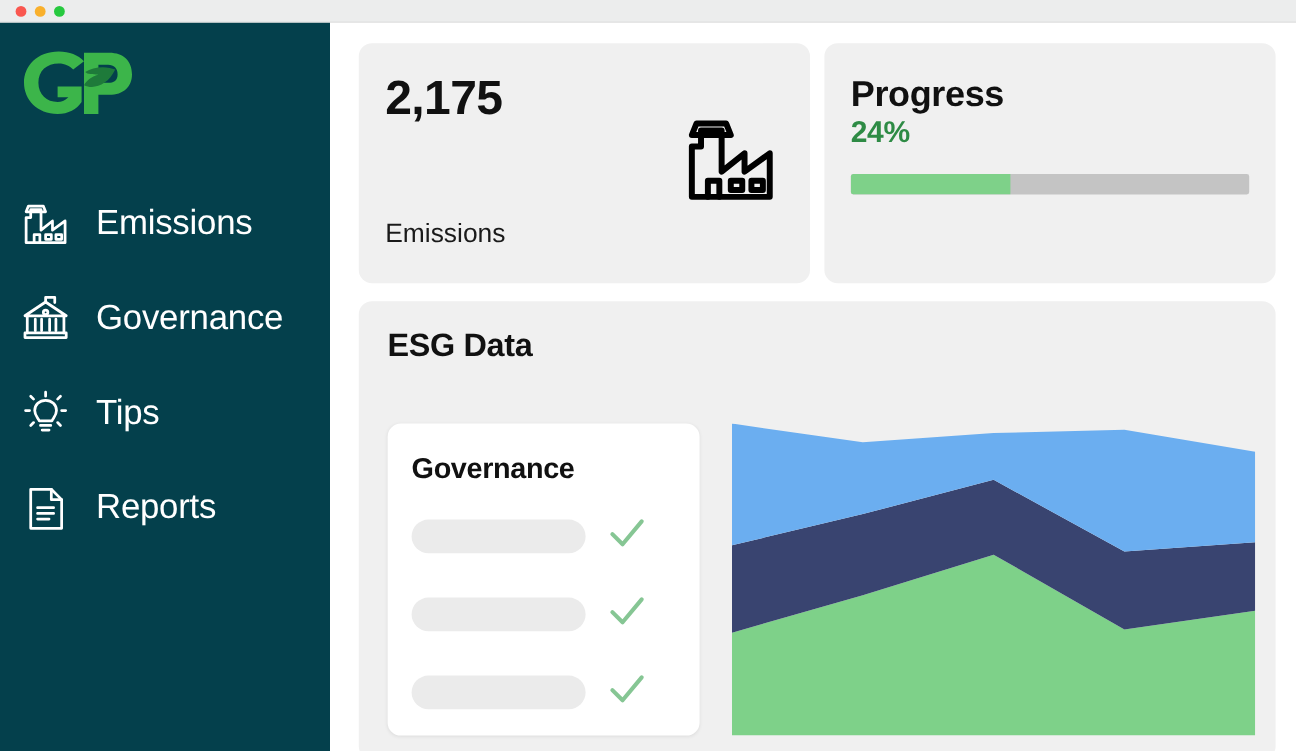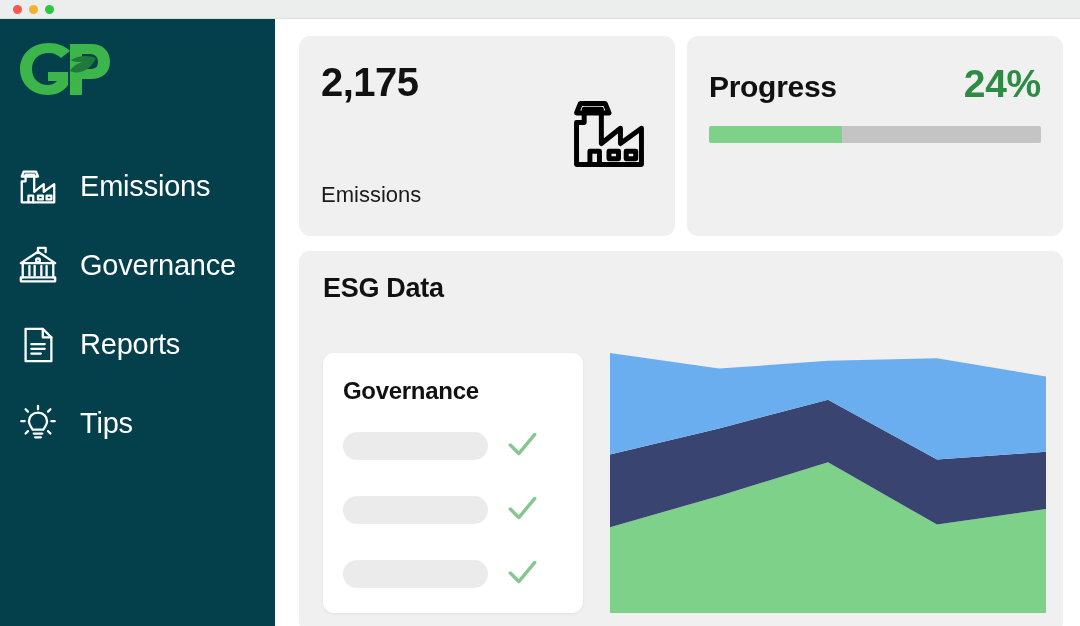--- a/index.html
+++ b/index.html
@@ -86,24 +86,24 @@
   .kpi-label {
     position: absolute; left: 22px; bottom: 28px;
     font-size: 22px; color: #1a1a1a;
   }
   .kpi-icon {
     position: absolute; right: 24px; top: 50%;
     transform: translateY(-50%);
   }
 
   .progress-head {
-    display: flex; align-items: baseline; justify-content: space-between;
+    display: flex; align-items: baseline; justify-content: space-between; flex-direction: column;
   }
   .progress-title { font-size: 30px; font-weight: 700; color: #111111; letter-spacing: -0.3px; }
-  .progress-pct   { font-size: 39px; font-weight: 700; color: #2e8b45; letter-spacing: -0.3px; }
+  .progress-pct   { font-size: 25px; font-weight: 700; color: #2e8b45; letter-spacing: -0.3px; }
   .progress-track {
     margin-top: 20px;
     height: 17px; width: 100%;
     background: #c4c4c4; border-radius: 2px;
     overflow: hidden;
   }
   .progress-fill {
     height: 100%; background: #7ed189; border-radius: 2px 0 0 2px;
   }
 
@@ -195,37 +195,37 @@
             <path d="M4 34 L40 34 L40 38 L4 38 Z"></path>
             <path d="M13 22 L13 32 M18.5 22 L18.5 32 M25.5 22 L25.5 32 M31 22 L31 32"></path>
           </svg>
         </span>
         <span class="nav-label">Governance</span>
       </div>
 
       <div class="nav-item">
         <span class="nav-icon">
           <svg viewBox="0 0 44 44" width="42" height="42" fill="none" stroke="#ffffff" stroke-width="2.4" stroke-linejoin="round" stroke-linecap="round">
+            <path d="M22 10 C16.5 10 12.5 14 12.5 19 C12.5 23 15 25 16.5 28 L27.5 28 C29 25 31.5 23 31.5 19 C31.5 14 27.5 10 22 10 Z"></path>
+            <path d="M17.5 32 L26.5 32 M19 36 L25 36"></path>
+            <path d="M22 3 L22 6.5 M8 19 L4.5 19 M36 19 L39.5 19 M11.5 9 L9 6.5 M32.5 9 L35 6.5 M11.5 29.5 L9 32 M32.5 29.5 L35 32"></path>
+          </svg>
+        </span>
+        <span class="nav-label">Tips</span>
+      </div>
+
+      <div class="nav-item">
+        <span class="nav-icon">
+          <svg viewBox="0 0 44 44" width="42" height="42" fill="none" stroke="#ffffff" stroke-width="2.4" stroke-linejoin="round" stroke-linecap="round">
             <path d="M9 5 L27 5 L36 14 L36 39 L9 39 Z"></path>
             <path d="M27 5 L27 14 L36 14"></path>
             <path d="M15 21 L29 21 M15 26 L29 26 M15 31 L25 31"></path>
           </svg>
         </span>
         <span class="nav-label">Reports</span>
-      </div>
-
-      <div class="nav-item">
-        <span class="nav-icon">
-          <svg viewBox="0 0 44 44" width="42" height="42" fill="none" stroke="#ffffff" stroke-width="2.4" stroke-linejoin="round" stroke-linecap="round">
-            <path d="M22 10 C16.5 10 12.5 14 12.5 19 C12.5 23 15 25 16.5 28 L27.5 28 C29 25 31.5 23 31.5 19 C31.5 14 27.5 10 22 10 Z"></path>
-            <path d="M17.5 32 L26.5 32 M19 36 L25 36"></path>
-            <path d="M22 3 L22 6.5 M8 19 L4.5 19 M36 19 L39.5 19 M11.5 9 L9 6.5 M32.5 9 L35 6.5 M11.5 29.5 L9 32 M32.5 29.5 L35 32"></path>
-          </svg>
-        </span>
-        <span class="nav-label">Tips</span>
       </div>
 
     </div>
   </div>
 
   <div class="main">
 
     <div class="kpi-row">
 
       <div class="card kpi-card">

